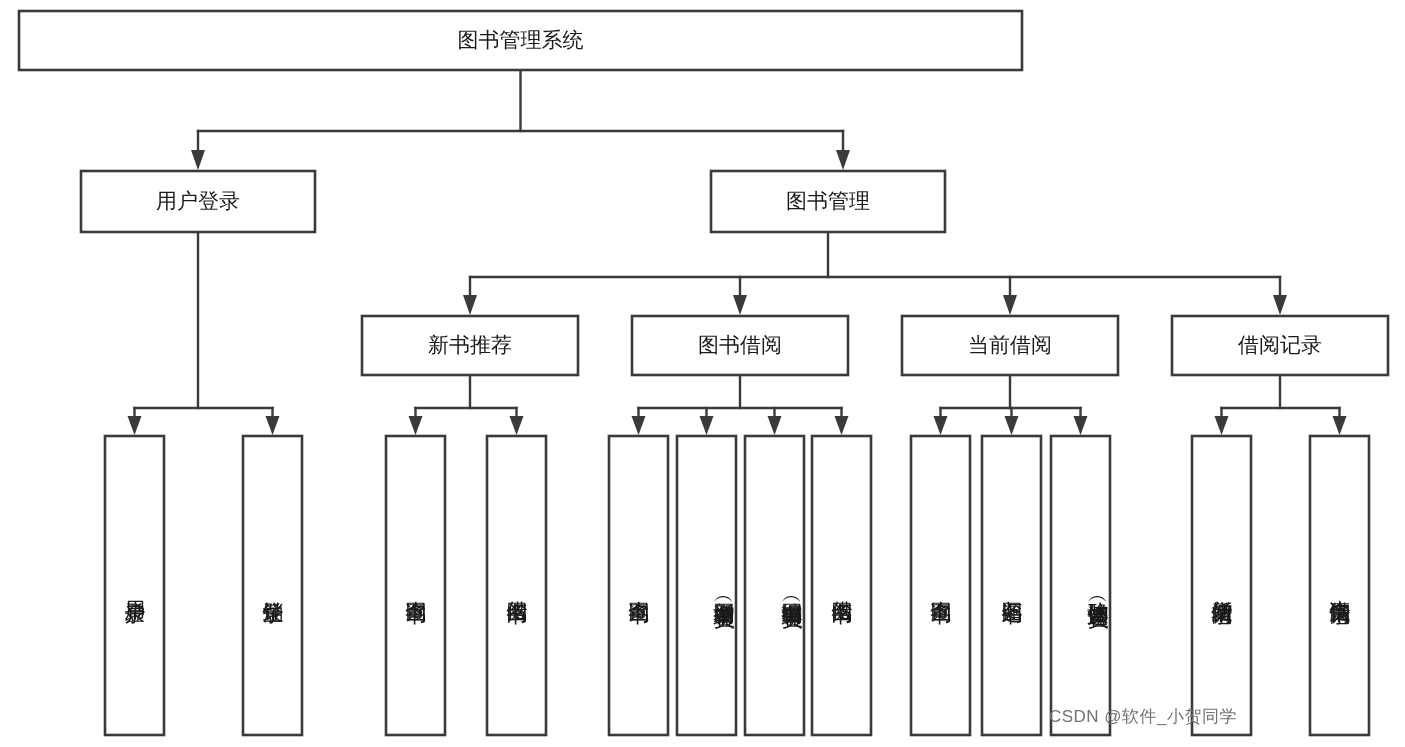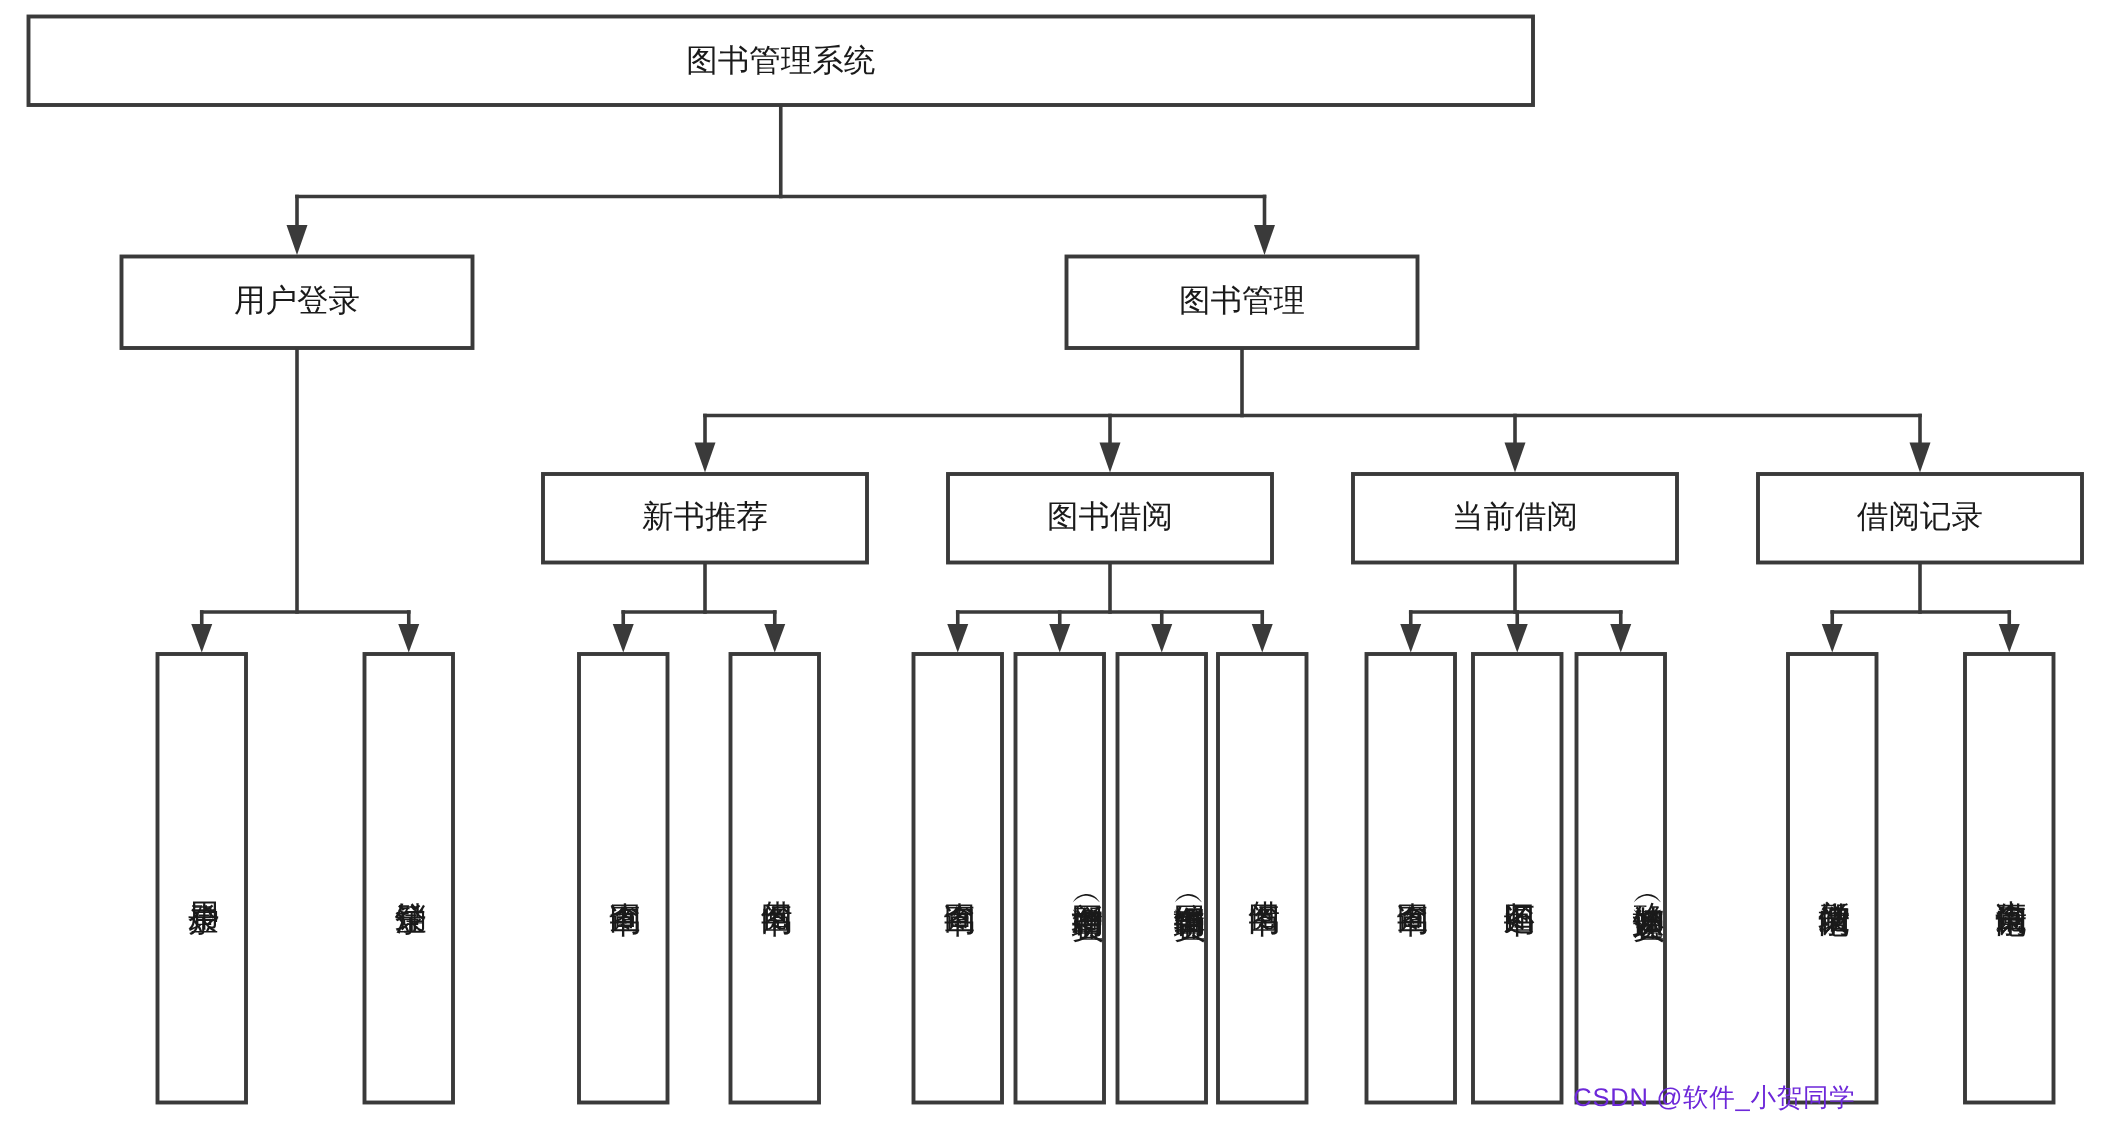--- a/index.html
+++ b/index.html
@@ -60,24 +60,24 @@
     font-size: 21px;
     line-height: 1.18;
     color: #1a1a1a;
     letter-spacing: 1px;
     pointer-events: none;
     white-space: nowrap;
   }
   .watermark {
     position: absolute;
     right: 14px;
-    bottom: 4px;
+    bottom: 19px;
     font-family: "Liberation Sans", "DejaVu Sans", sans-serif;
     font-size: 17px;
-    color: #6d28d9;
+    color: #737373;
     letter-spacing: 0.5px;
     white-space: nowrap;
   }
 </style>
 </head>
 <body>
 
 <div id="diagram-root">
 
   <svg class="diagram" viewBox="0 0 1405 747" xmlns="http://www.w3.org/2000/svg">

